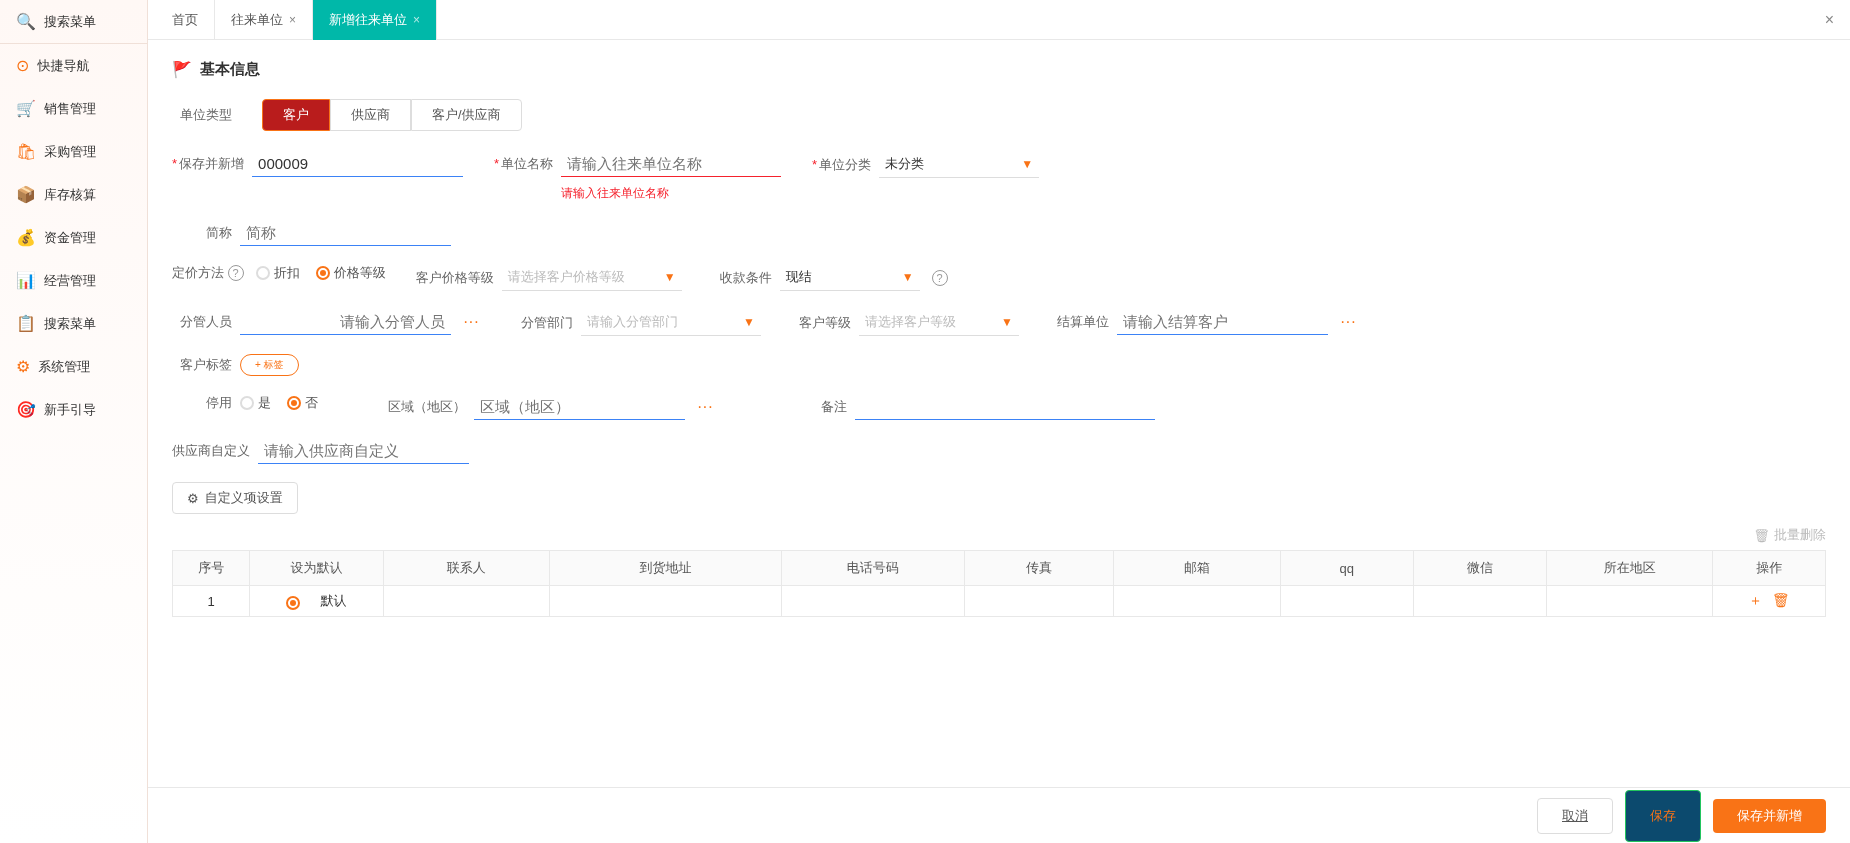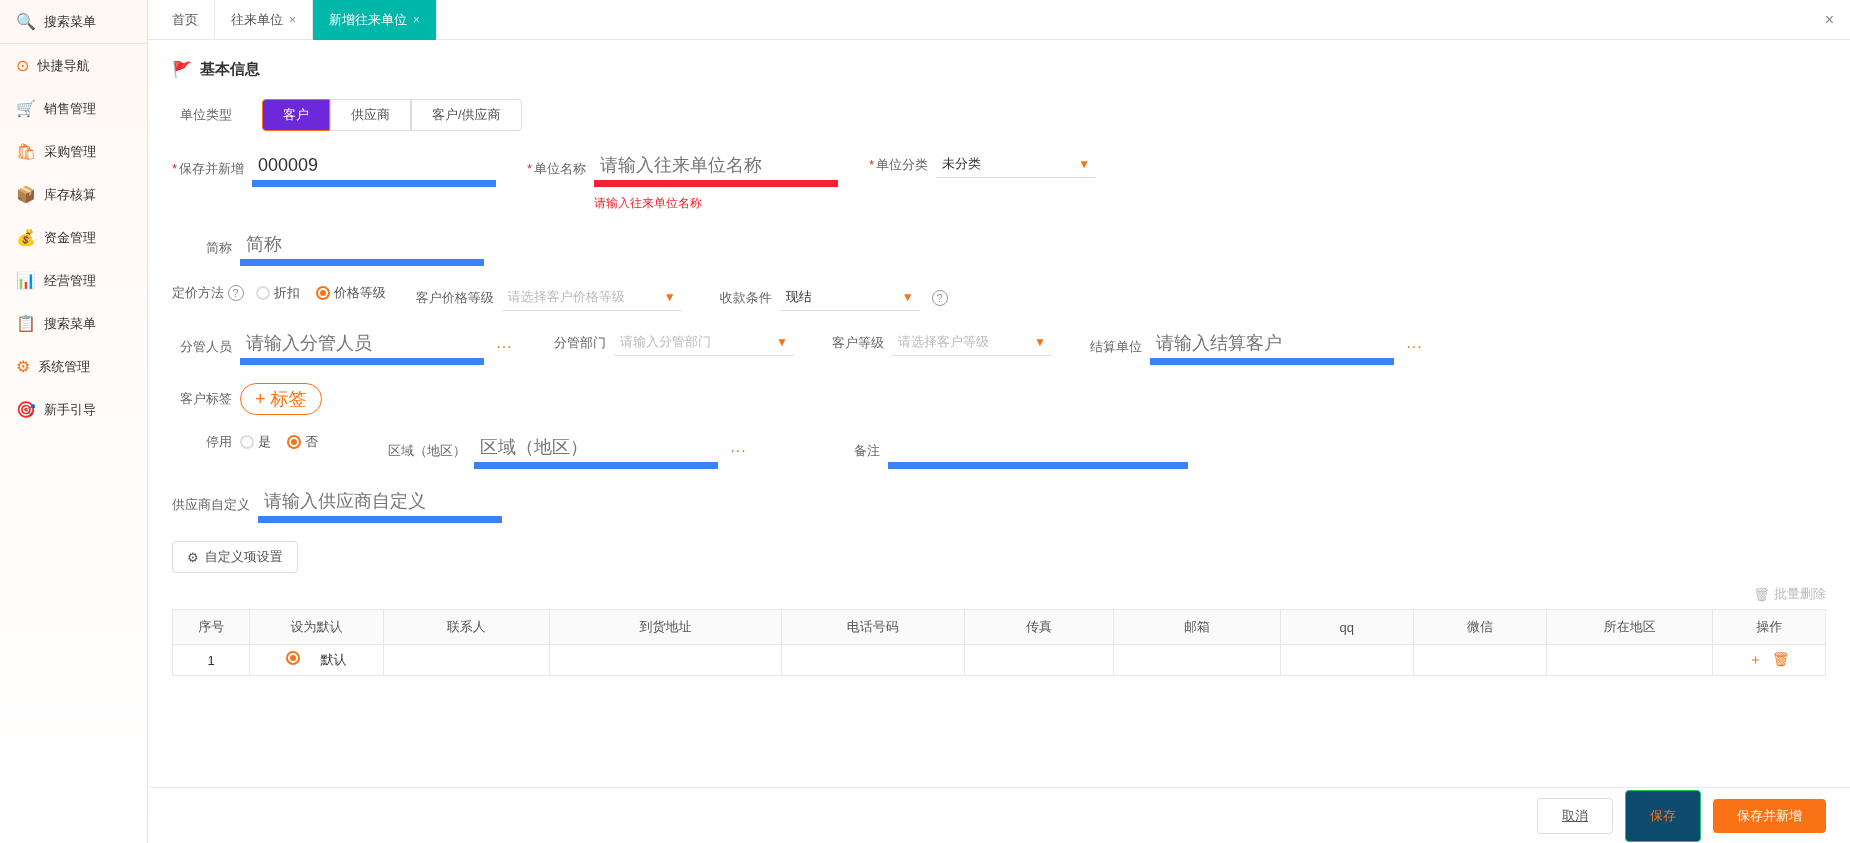--- a/index.html
+++ b/index.html
@@ -109,21 +109,21 @@
     }
     .unit-type-btn {
       padding: 6px 20px;
       border: 1px solid #ddd;
       background: #fff;
       cursor: pointer;
       font-size: 13px;
       color: #555;
     }
     .unit-type-btn.active {
-      background: #6d28d9;
+      background: #b91c1c;
       color: #fff;
       border-color: #f97316;
     }
     .unit-type-btn:first-child { border-radius: 4px 0 0 4px; }
     .unit-type-btn:last-child { border-radius: 0 4px 4px 0; }
 
     
     .form-row {
       display: flex;
       align-items: flex-start;
@@ -140,24 +140,24 @@
     .form-label {
       color: #666;
       font-size: 13px;
       white-space: nowrap;
       min-width: 60px;
       text-align: right;
     }
     .required-star { color: #f5222d; margin-right: 2px; }
     .form-input {
       border: none;
-      border-bottom: 7px solid #3b82f6;
+      border-bottom: 1px solid #3b82f6;
       outline: none;
       padding: 4px 6px;
-      font-size: 18px;
+      font-size: 15px;
       background: transparent;
       color: #333;
       min-width: 160px;
     }
     .form-input.error { border-bottom-color: #f5222d; }
     .error-tip {
       color: #f5222d;
       font-size: 12px;
       margin-top: 2px;
     }
@@ -223,21 +223,21 @@
       padding: 0 4px;
     }
 
     
     .tag-btn {
       border: 1px solid #f97316;
       color: #f97316;
       background: #fff;
       border-radius: 20px;
       padding: 3px 14px;
-      font-size: 18px;
+      font-size: 10px;
       cursor: pointer;
       display: flex;
       align-items: center;
       gap: 4px;
     }
 
     
     .help-icon {
       width: 16px;
       height: 16px;
@@ -485,21 +485,21 @@
           <span class="select-text">现结</span>
           <span class="chevron">▼</span>
         </div>
         <span class="help-icon" style="margin-left:4px;">?</span>
       </div>
     </div>
 
     <div class="form-row">
       <div class="form-field">
         <span class="form-label">分管人员</span>
-        <input class="form-input" type="text" style="min-width: 160px;" placeholder="请输入分管人员">
+        <input class="form-input" type="text" style="min-width: 160px; text-align: right;" placeholder="请输入分管人员">
         <span class="more-btn">···</span>
       </div>
       <div class="form-field">
         <span class="form-label">分管部门</span>
         <div class="form-select" style="min-width:180px;">
           <span class="select-text">请输入分管部门</span>
           <span class="chevron">▼</span>
         </div>
       </div>
       <div class="form-field">
@@ -581,21 +581,21 @@
             <th>qq</th>
             <th>微信</th>
             <th>所在地区</th>
             <th>操作</th>
           </tr>
         </thead>
         <tbody>
           <tr class="table-row">
             <td>1</td>
             <td>
-              <div style="display:flex; align-items:flex-start; justify-content:center; gap:20px;">
+              <div style="display:flex; align-items:flex-end; justify-content:center; gap:20px;">
                 <span class="radio-circle checked" style="flex-shrink:0;"></span>
                 <span>默认</span>
               </div>
             </td>
             <td><input style="border: none; outline: none; width: 80px;"></td>
             <td><input style="border: none; outline: none; width: 120px;"></td>
             <td><input style="border: none; outline: none; width: 90px;"></td>
             <td><input style="border: none; outline: none; width: 70px;"></td>
             <td><input style="border: none; outline: none; width: 80px;"></td>
             <td><input style="border: none; outline: none; width: 60px;"></td>

